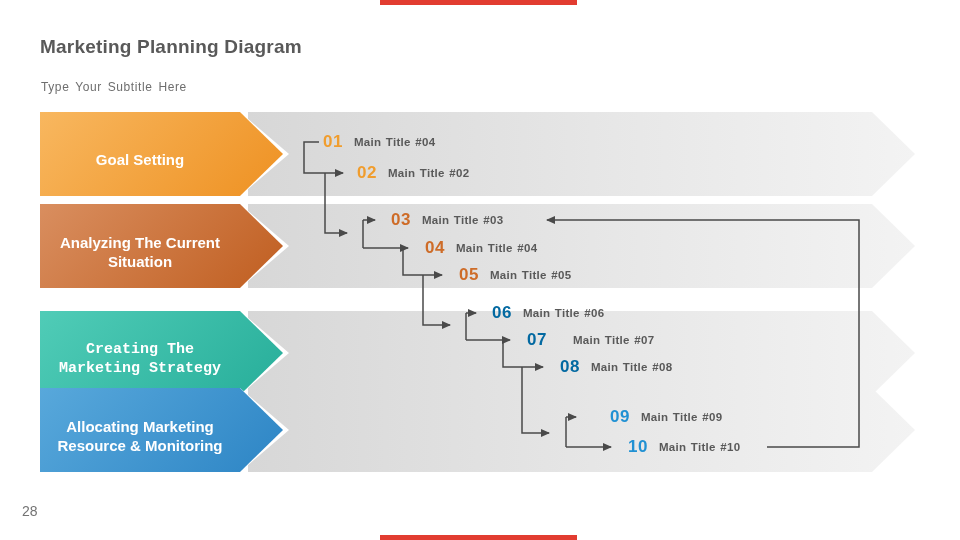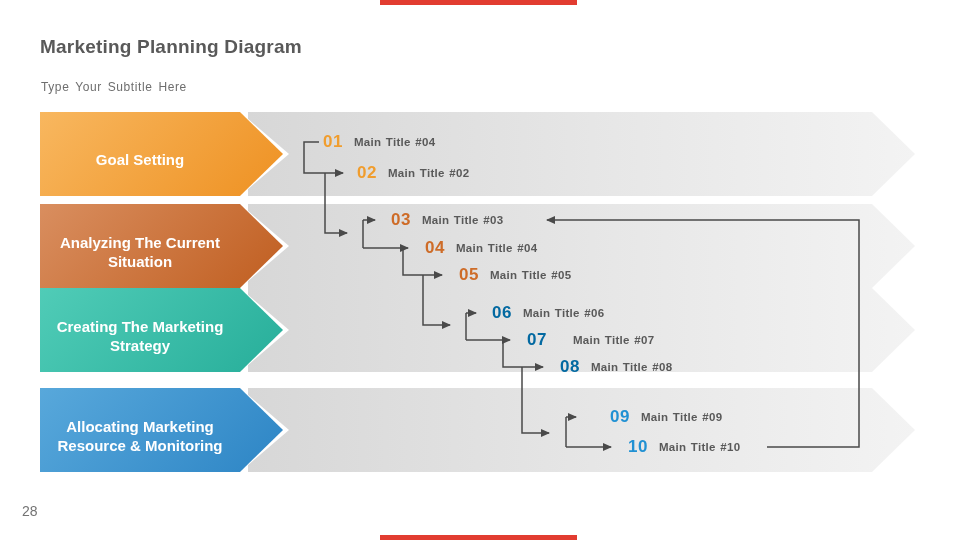--- a/index.html
+++ b/index.html
@@ -24,21 +24,21 @@
   .chev{position:absolute;left:40px;width:243px;height:84px;
         clip-path:polygon(0 0,200px 0,100% 50%,200px 100%,0 100%);}
   .chev.c1{background:linear-gradient(135deg,#f8b75f 0%,#ee9122 100%);}
   .chev.c2{background:linear-gradient(135deg,#d98e5f 0%,#c05e20 100%);}
   .chev.c3{background:linear-gradient(135deg,#50ccb7 0%,#27ae9a 100%);}
   .chev.c4{background:linear-gradient(135deg,#58a8db 0%,#2d85c5 100%);}
   .chev-label{position:absolute;left:50px;width:180px;height:96px;display:flex;
         align-items:center;justify-content:center;text-align:center;color:#ffffff;
         font-size:15px;font-weight:bold;line-height:1.3;}
 
-  .r1{top:112px;} .r2{top:204px;} .r3{top:288px;} .r4{top:388px;}
+  .r1{top:112px;} .r2{top:204px;} .r3{top:311px;font-family:Liberation Mono, monospace;} .r4{top:388px;}
 
   .item{position:absolute;display:flex;align-items:center;height:20px;}
   .item .num{font-size:17px;font-weight:bold;letter-spacing:.5px;}
   .item .ttl{font-size:11.5px;font-weight:bold;color:#595959;margin-left:11px;
              letter-spacing:.3px;word-spacing:1px;}
   .n1 .num{color:#f09d2e;} .n2 .num{color:#ce6c28;} .n3 .num{color:#0369a1;} .n4 .num{color:#2191d3;}
 
   #connectors{position:absolute;left:0;top:0;pointer-events:none;}
 </style>
 </head>

